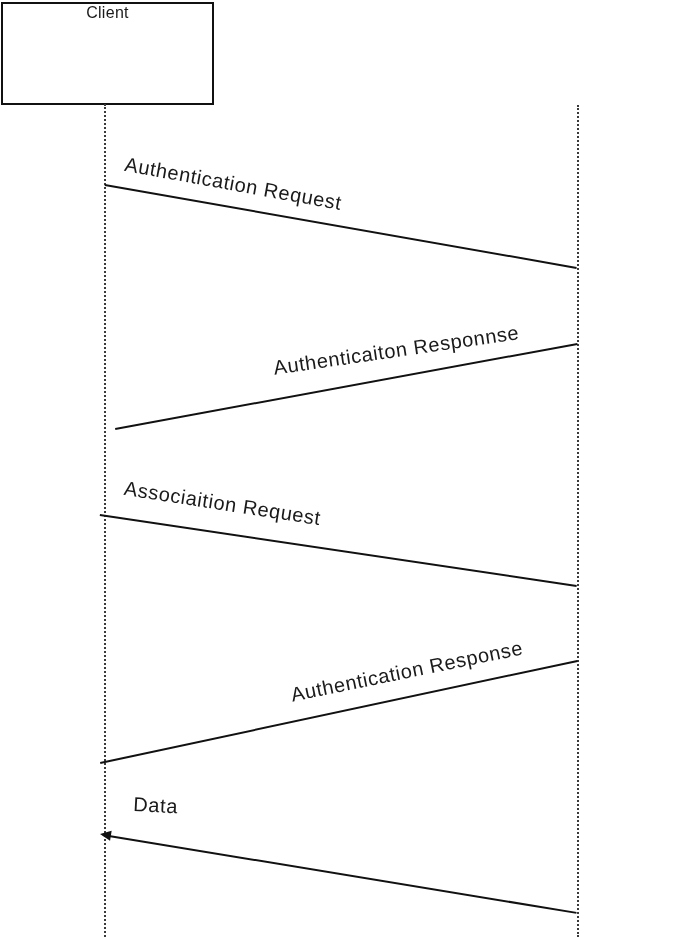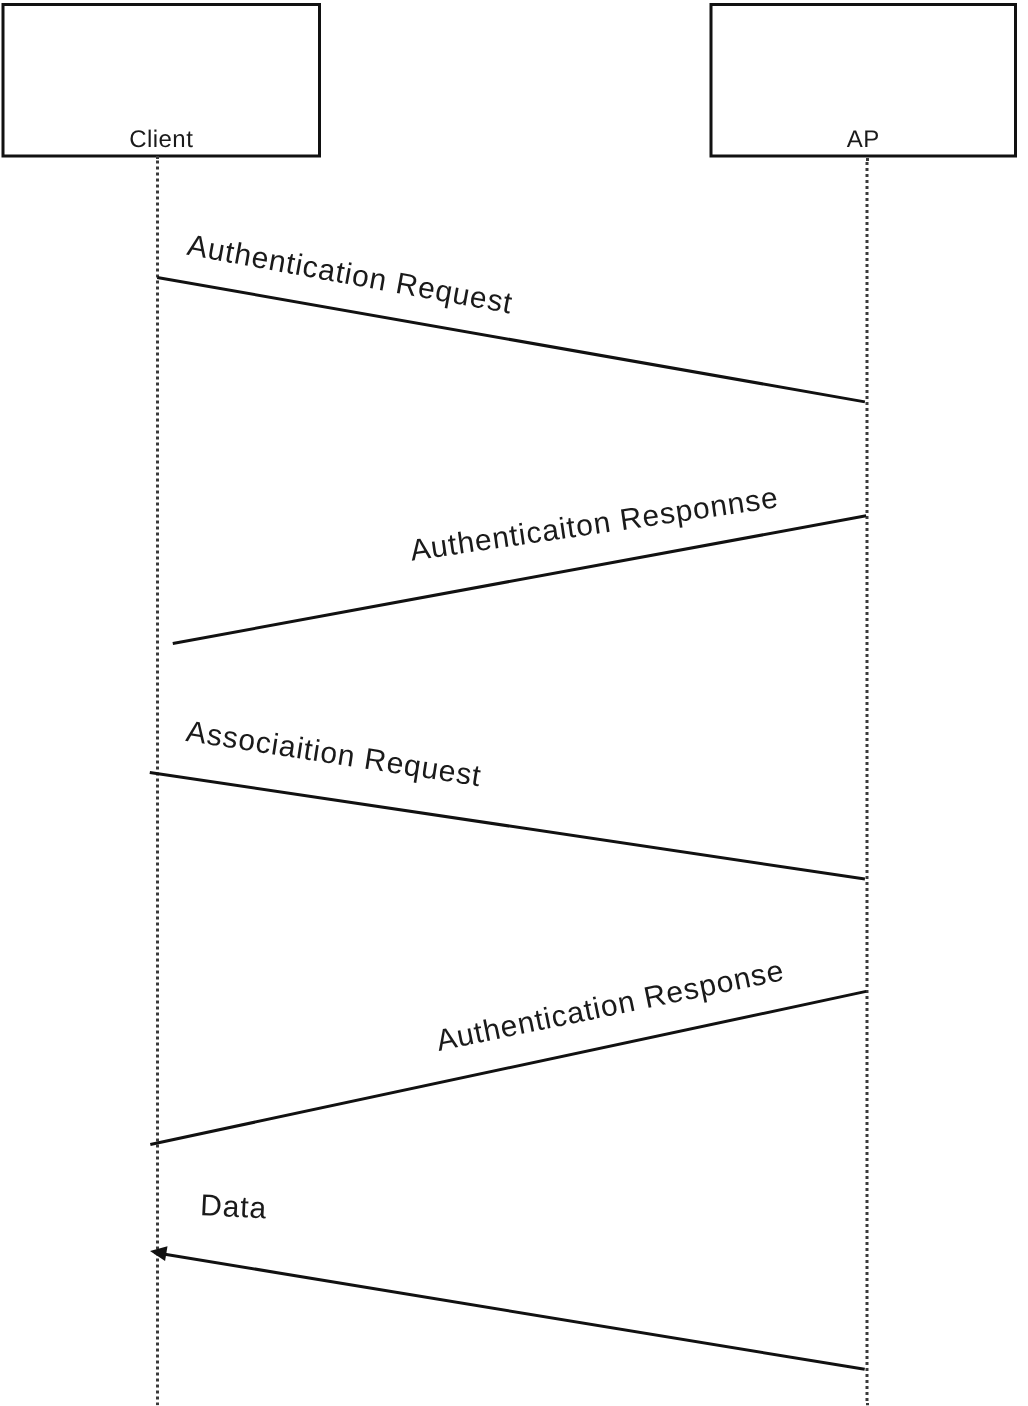--- a/index.html
+++ b/index.html
@@ -16,21 +16,21 @@
     font-family: "Liberation Sans", "DejaVu Sans", sans-serif;
     color: #1a1a1a;
   }
   .actor-box {
     position: absolute;
     top: 2px;
     height: 99px;
     border: 2px solid #111111;
     background: #ffffff;
     display: flex;
-    align-items: flex-end;
+    align-items: flex-start;
     justify-content: center;
     box-sizing: content-box;
   }
   .actor-box .actor-label {
     font-size: 16px;
     color: #1a1a1a;
     letter-spacing: 0.3px;
   }
   #client-box { left: 1px;  width: 209px; }
   #ap-box     { left: 473px; width: 201px; }
@@ -81,23 +81,20 @@
   #arrowhead-5 { left: 100px; top: 829px; transform: rotate(9.34deg); }
 </style>
 </head>
 <body>
 
 <div id="canvas">
 
   <div class="actor-box" id="client-box">
     <span class="actor-label">Client</span>
   </div>
-  <div class="actor-box" id="ap-box">
-    <span class="actor-label">AP</span>
-  </div>
 
   <div class="lifeline" id="client-lifeline"></div>
   <div class="lifeline" id="ap-lifeline"></div>
 
   <div class="msg-line" id="line-1"></div>
   <div class="msg-label" id="label-1">Authentication Request</div>
 
   <div class="msg-line" id="line-2"></div>
   <div class="msg-label" id="label-2">Authenticaiton Responnse</div>
 

